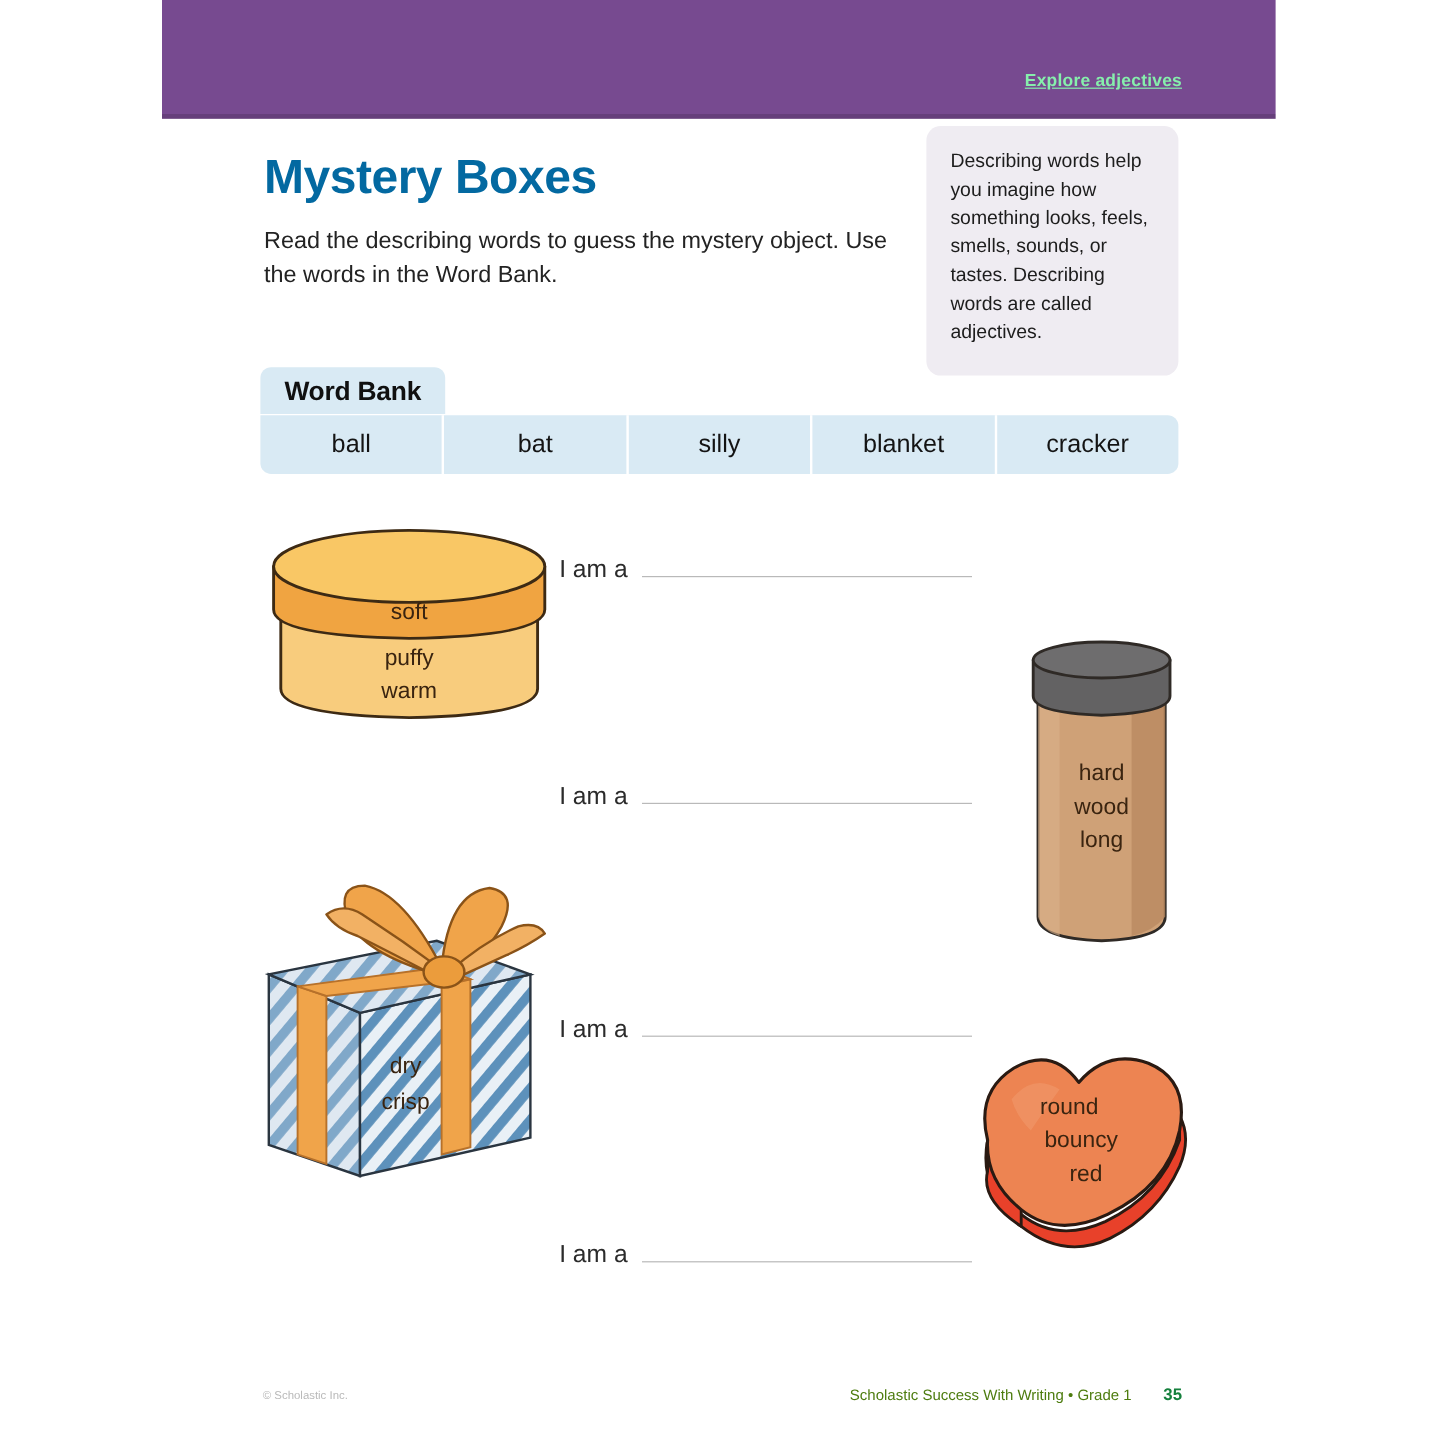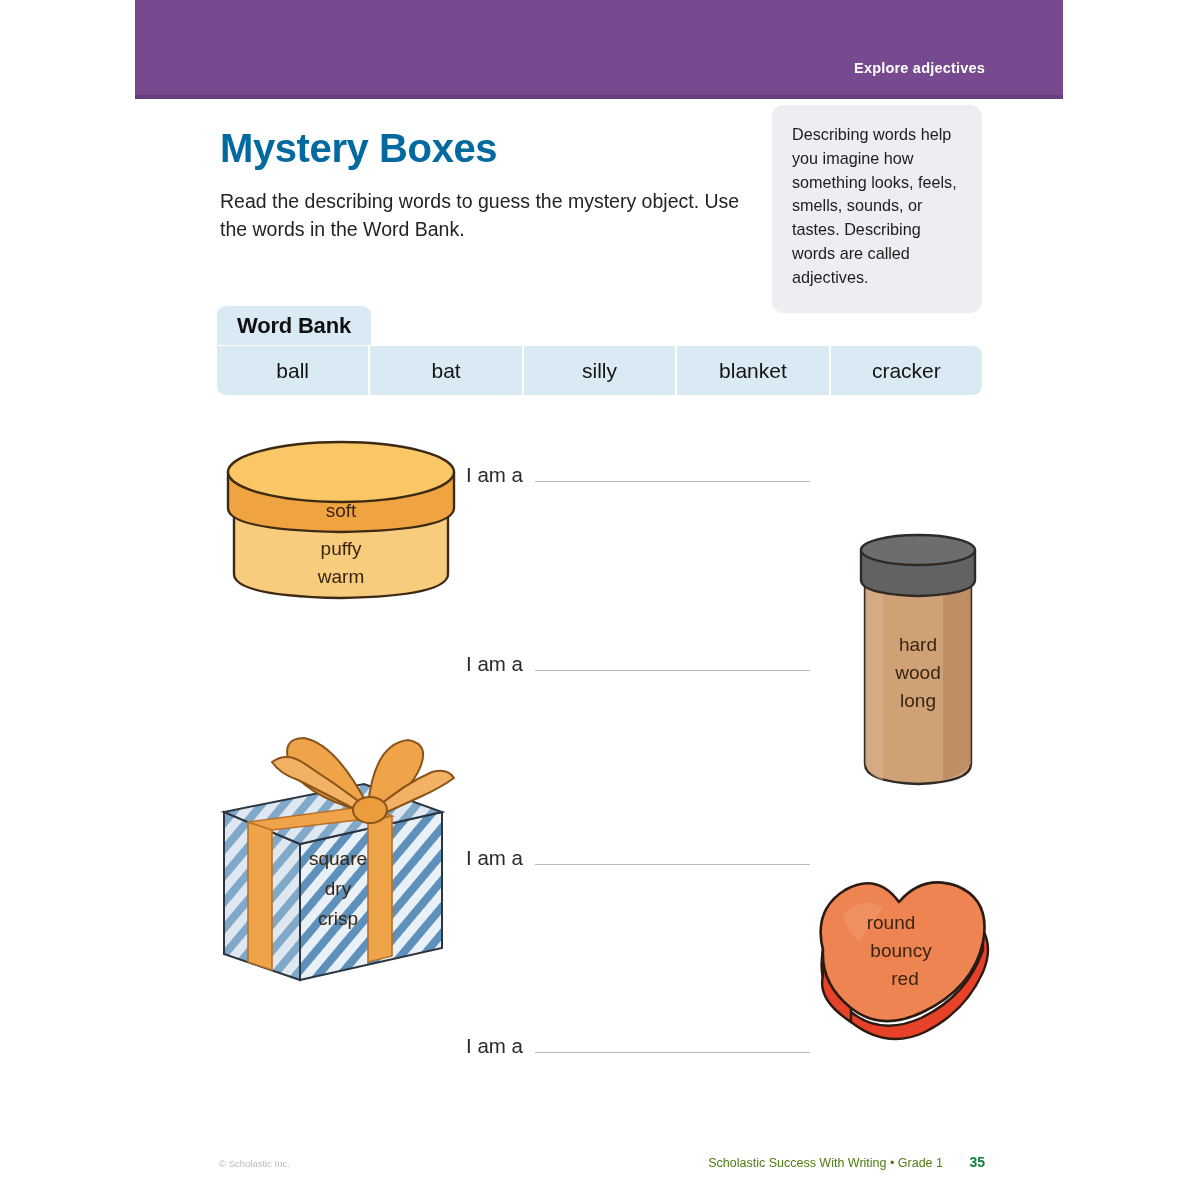--- a/index.html
+++ b/index.html
@@ -39,25 +39,26 @@
     left: 0;
     bottom: 0;
     width: 100%;
     height: 4px;
     background: rgba(0,0,0,0.14);
   }
   #header-title {
     position: absolute;
     right: 78px;
     top: 60px;
-    color: #ffffff;
+    color: #86efac;
     font-size: 14.5px;
     font-weight: bold;
     letter-spacing: 0.2px;
     white-space: nowrap;
+    text-decoration: underline;
   }
 
   
   #worksheet-title {
     position: absolute;
     left: 85px;
     top: 126px;
     color: #0369a1;
     font-size: 40px;
     font-weight: bold;
@@ -280,21 +281,20 @@
       <path d="M30 104 L54 112 L174 98 L150 88 Z" fill="#f0a44a" stroke="#b7712a" stroke-width="1.6"></path>
 
       <path d="M150 88 Q118 26 86 20 Q62 20 72 48 Q84 76 146 94 Z" fill="#f0a44a" stroke="#8a5318" stroke-width="2" stroke-linejoin="round"></path>
       <path d="M150 88 Q156 26 190 22 Q214 26 200 54 Q186 80 158 94 Z" fill="#f0a44a" stroke="#8a5318" stroke-width="2" stroke-linejoin="round"></path>
 
       <path d="M150 90 Q118 66 84 44 Q68 34 54 44 Q62 56 80 62 Q108 76 146 96 Z" fill="#f2b164" stroke="#8a5318" stroke-width="2" stroke-linejoin="round"></path>
       <path d="M156 92 Q186 66 214 54 Q230 50 236 60 Q222 70 204 78 Q178 90 160 98 Z" fill="#f2b164" stroke="#8a5318" stroke-width="2" stroke-linejoin="round"></path>
 
       <ellipse cx="152" cy="92" rx="17" ry="13" fill="#eb9c3c" stroke="#8a5318" stroke-width="2"></ellipse>
     </svg>
-    <div class="box-words" style="top:128px; left:-10px;">square</div>
     <div class="box-words" style="top:158px; left:-10px;">dry</div>
     <div class="box-words" style="top:188px; left:-10px;">crisp</div>
   </div>
 
   <div class="illus" id="illus-heart">
     <svg viewBox="0 0 196 176" width="196" height="176">
 
       <path d="M16 78 Q8 120 44 150 Q80 178 118 160 Q158 140 176 100 Q186 76 176 58
                L176 78 Q160 124 114 146 Q74 164 44 140 Q12 114 16 78 Z" fill="#e8412a" stroke="#2a1a12" stroke-width="2.4" stroke-linejoin="round"></path>
       <path d="M16 78 L16 104 Q10 128 44 150 L44 124 Q12 106 16 78 Z" fill="#e8412a" stroke="#2a1a12" stroke-width="2.4" stroke-linejoin="round"></path>

